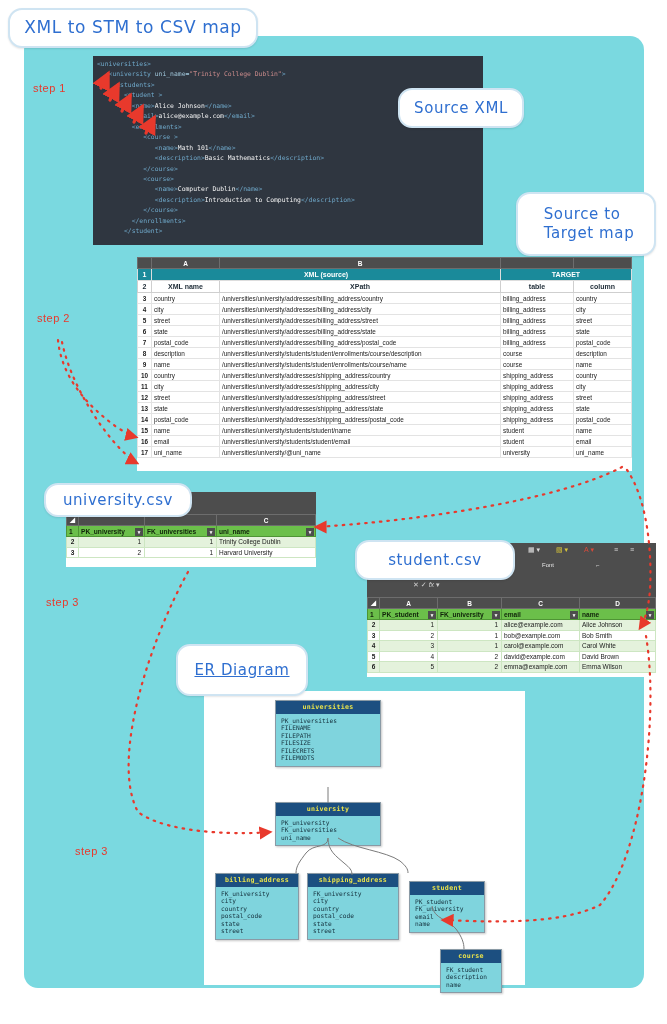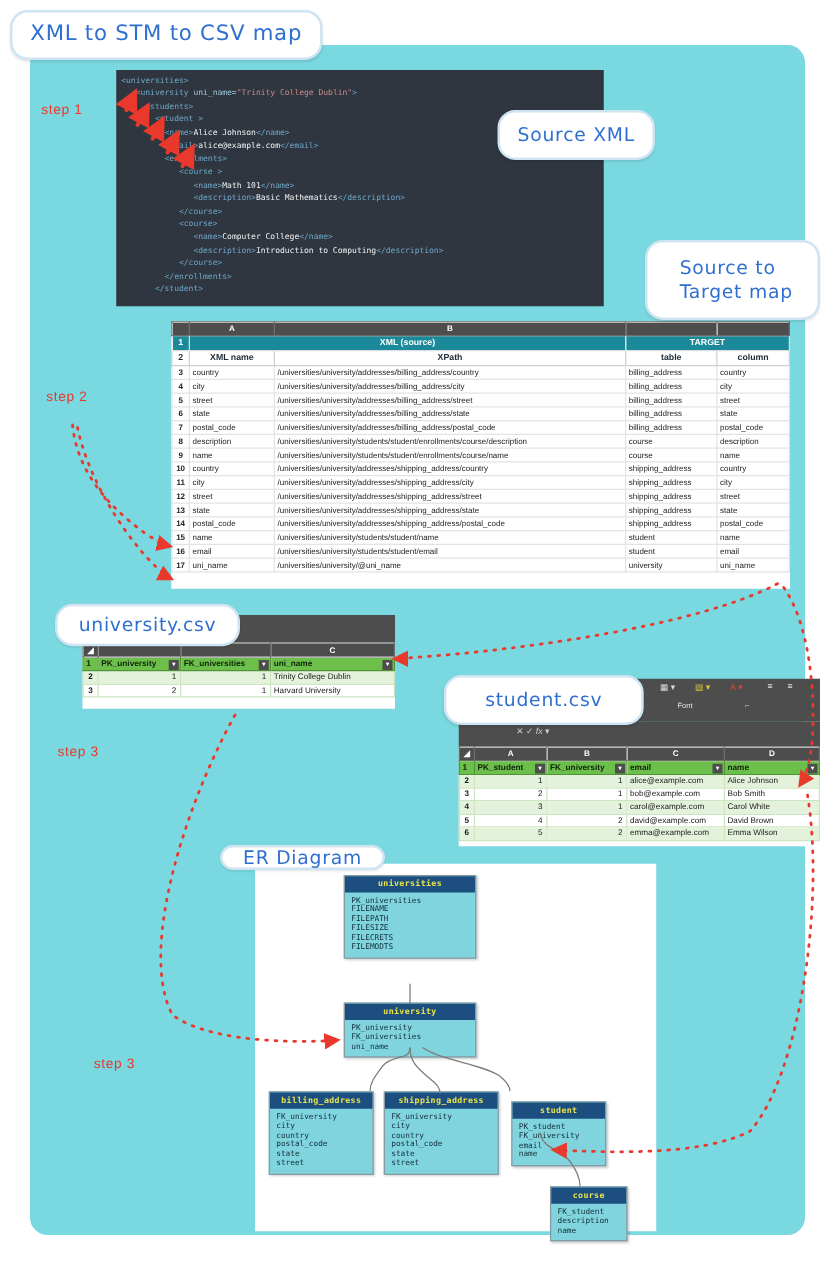--- a/index.html
+++ b/index.html
@@ -198,21 +198,21 @@
 <span class="tg">     &lt;students&gt;</span>
 <span class="tg">       &lt;student &gt;</span>
 <span class="tg">         &lt;name&gt;</span><span class="tx">Alice Johnson</span><span class="tg">&lt;/name&gt;</span>
 <span class="tg">         &lt;email&gt;</span><span class="tx">alice@example.com</span><span class="tg">&lt;/email&gt;</span>
 <span class="tg">         &lt;enrollments&gt;</span>
 <span class="tg">            &lt;course &gt;</span>
 <span class="tg">               &lt;name&gt;</span><span class="tx">Math 101</span><span class="tg">&lt;/name&gt;</span>
 <span class="tg">               &lt;description&gt;</span><span class="tx">Basic Mathematics</span><span class="tg">&lt;/description&gt;</span>
 <span class="tg">            &lt;/course&gt;</span>
 <span class="tg">            &lt;course&gt;</span>
-<span class="tg">               &lt;name&gt;</span><span class="tx">Computer College</span><span class="tg">&lt;/name&gt;</span>
+<span class="tg">               &lt;name&gt;</span><span class="tx">Computer Dublin</span><span class="tg">&lt;/name&gt;</span>
 <span class="tg">               &lt;description&gt;</span><span class="tx">Introduction to Computing</span><span class="tg">&lt;/description&gt;</span>
 <span class="tg">            &lt;/course&gt;</span>
 <span class="tg">         &lt;/enrollments&gt;</span>
 <span class="tg">       &lt;/student&gt;</span>
 </div>
   </div>
 
   <div class="sheet" id="stm">
     <table class="grid" id="stm-table">
         <colgroup>
@@ -567,20 +567,20 @@
 
   <div class="callout" id="co-srcxml" style="left:398px; top:44px; width:126px; height:40px;margin-top:44px;">Source XML</div>
 
   <div class="callout" id="co-stm" style="left:516px; top:192px; width:140px; height:64px; white-space:pre-line;padding-left:16px;">Source to
 Target map</div>
 
   <div class="callout" id="co-unicsv" style="left:44px; top:483px; width:148px; height:34px;">university.csv</div>
 
   <div class="callout" id="co-stucsv" style="left:355px; top:540px; width:160px; height:40px;">student.csv</div>
 
-  <div class="callout" id="co-er" style="left:176px; top:676px; width:132px; height:20px;">ER Diagram</div>
+  <div class="callout" id="co-er" style="left:176px; top:644px; width:132px; height:52px;text-decoration:underline;">ER Diagram</div>
 
   <div class="step" style="left:33px; top:82px;">step 1</div>
   <div class="step" style="left:37px; top:312px;">step 2</div>
   <div class="step" style="left:46px; top:596px;">step 3</div>
   <div class="step" style="left:75px; top:845px;">step 3</div>
 
 </div>
 
 </body></html>

